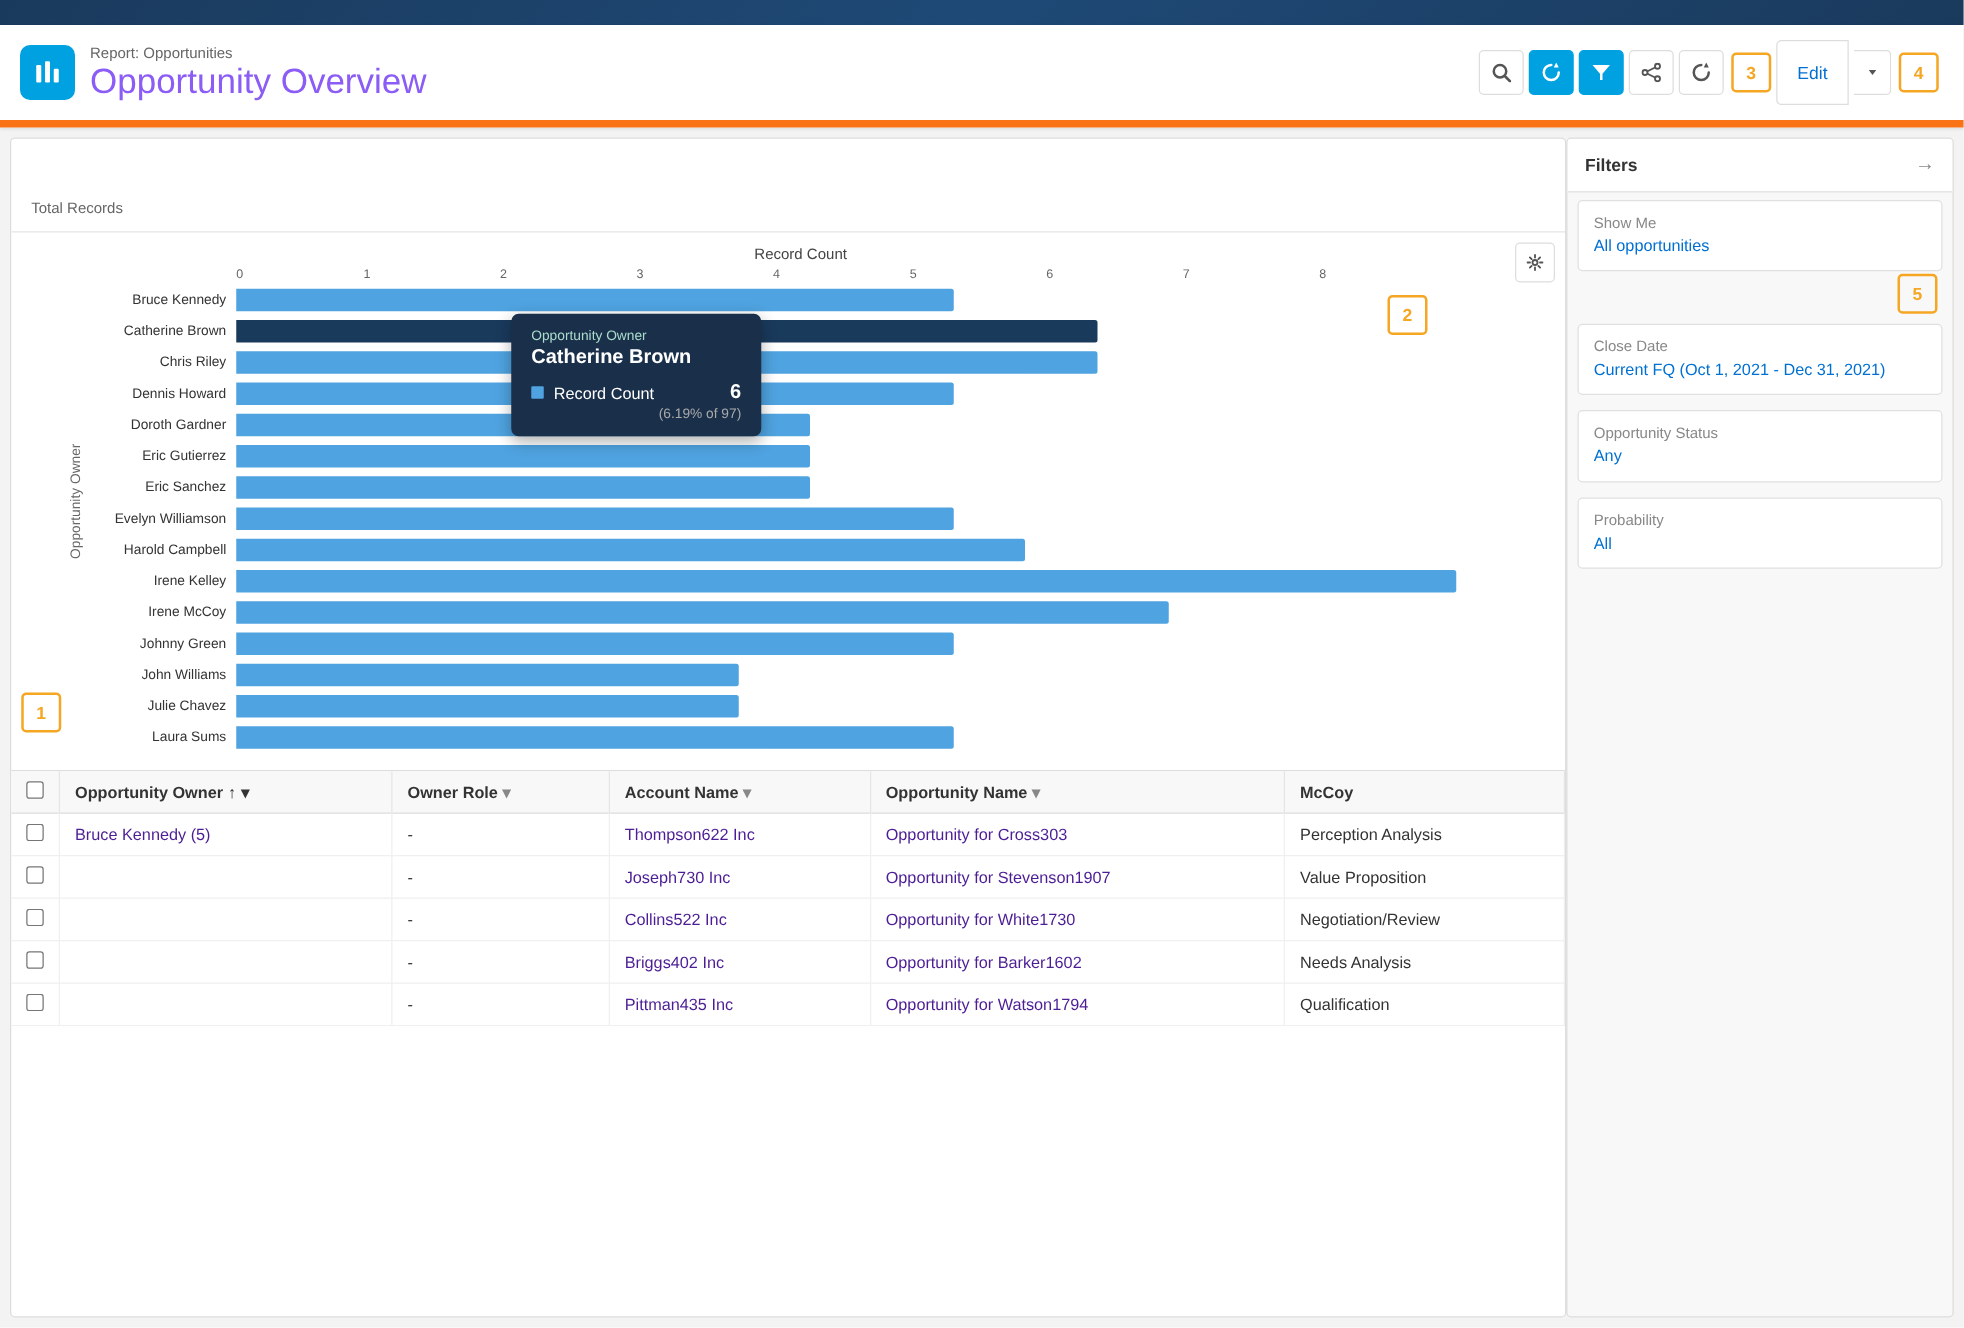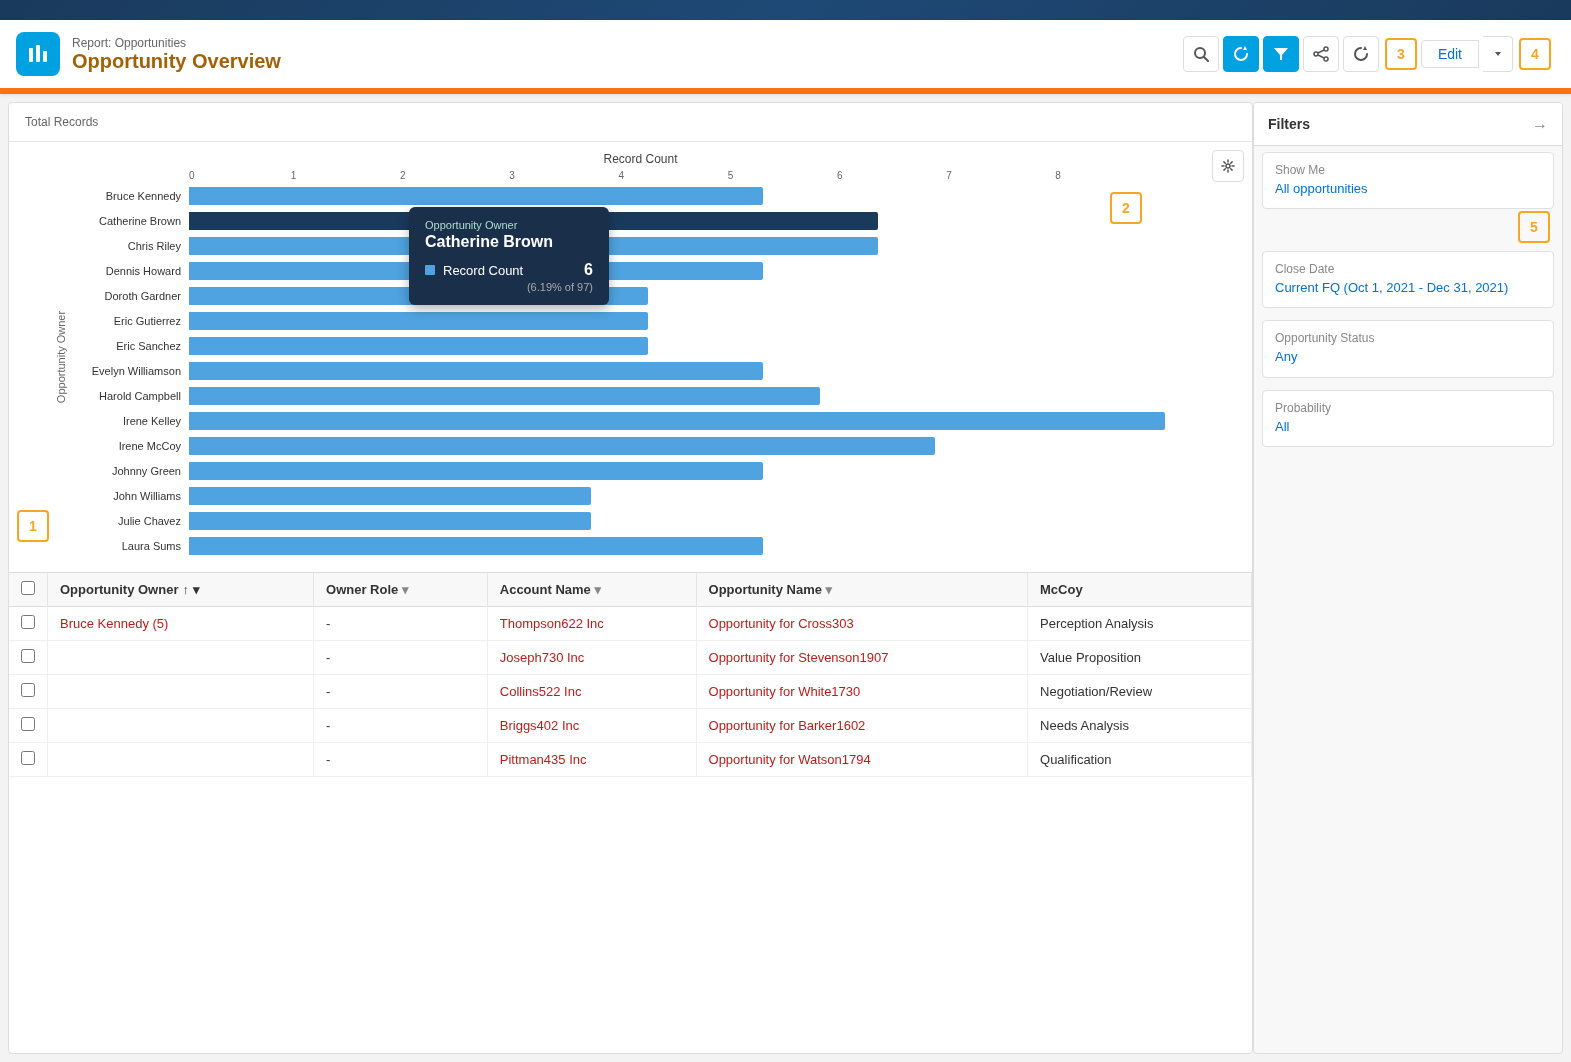--- a/index.html
+++ b/index.html
@@ -35,39 +35,39 @@
 
     .app-icon {
       width: 44px; height: 44px;
       background: #00a1e0;
       border-radius: 8px;
       display: flex; align-items: center; justify-content: center;
       color: white; font-size: 20px;
     }
 
     .title-text .subtitle { font-size: 12px; color: #666; }
-    .title-text .main-title { font-size: 20px; font-weight: bold; color: #a16207; }
+    .title-text .main-title { font-size: 28px; font-weight: normal; color: #8b5cf6; }
 
     .toolbar {
       display: flex; align-items: center; gap: 4px;
     }
 
     .toolbar-btn {
       width: 36px; height: 36px;
       border: 1px solid #ddd;
       background: #fff;
       border-radius: 4px;
       cursor: pointer;
       display: flex; align-items: center; justify-content: center;
       font-size: 16px; color: #555;
     }
     .toolbar-btn.blue-fill { background: #00a1e0; color: white; border-color: #00a1e0; }
 
     .edit-btn {
-      height: 28px; padding: 0 16px;
+      height: 52px; padding: 0 16px;
       border: 1px solid #ddd;
       background: #fff;
       border-radius: 4px 0 0 4px;
       cursor: pointer;
       font-size: 14px; font-weight: 500;
       color: #0070d2;
     }
     .edit-dropdown {
       width: 30px; height: 36px;
       border: 1px solid #ddd; border-left: none;
@@ -104,21 +104,21 @@
       background: #fff;
       margin: 8px 0 8px 8px;
       border: 1px solid #ddd;
       border-radius: 4px;
     }
 
     .stats-area {
       padding: 12px 16px;
       border-bottom: 1px solid #e5e5e5;
     }
-    .stats-label { font-size: 12px; color: #666; }
+    .stats-label { font-size: 12px; color: #666; margin-top: 36px; }
     .stats-value { font-size: 24px; font-weight: bold; color: #0070d2; }
 
     .chart-area {
       flex: 1;
       position: relative;
       overflow: hidden;
       padding: 10px 10px 10px 0;
     }
 
     .chart-settings-btn {
@@ -242,21 +242,21 @@
 
     th:first-child { width: 20px; }
 
     td {
       padding: 8px 12px;
       border-bottom: 1px solid #f0f0f0;
       border-right: 1px solid #f0f0f0;
       color: #333;
     }
 
-    td a, td.link { color: #b91c1c; cursor: pointer; text-decoration: none; text-align: right; }
+    td a, td.link { color: #4c1d95; cursor: pointer; text-decoration: none; text-align: right; }
 
     .checkbox-cell { width: 20px; }
     .checkbox { width: 14px; height: 14px; cursor: pointer; }
 
     .owner-header { display: flex; align-items: center; gap: 4px; }
 
     
     .right-panel {
       width: 310px;
       background: #f8f8f8;

